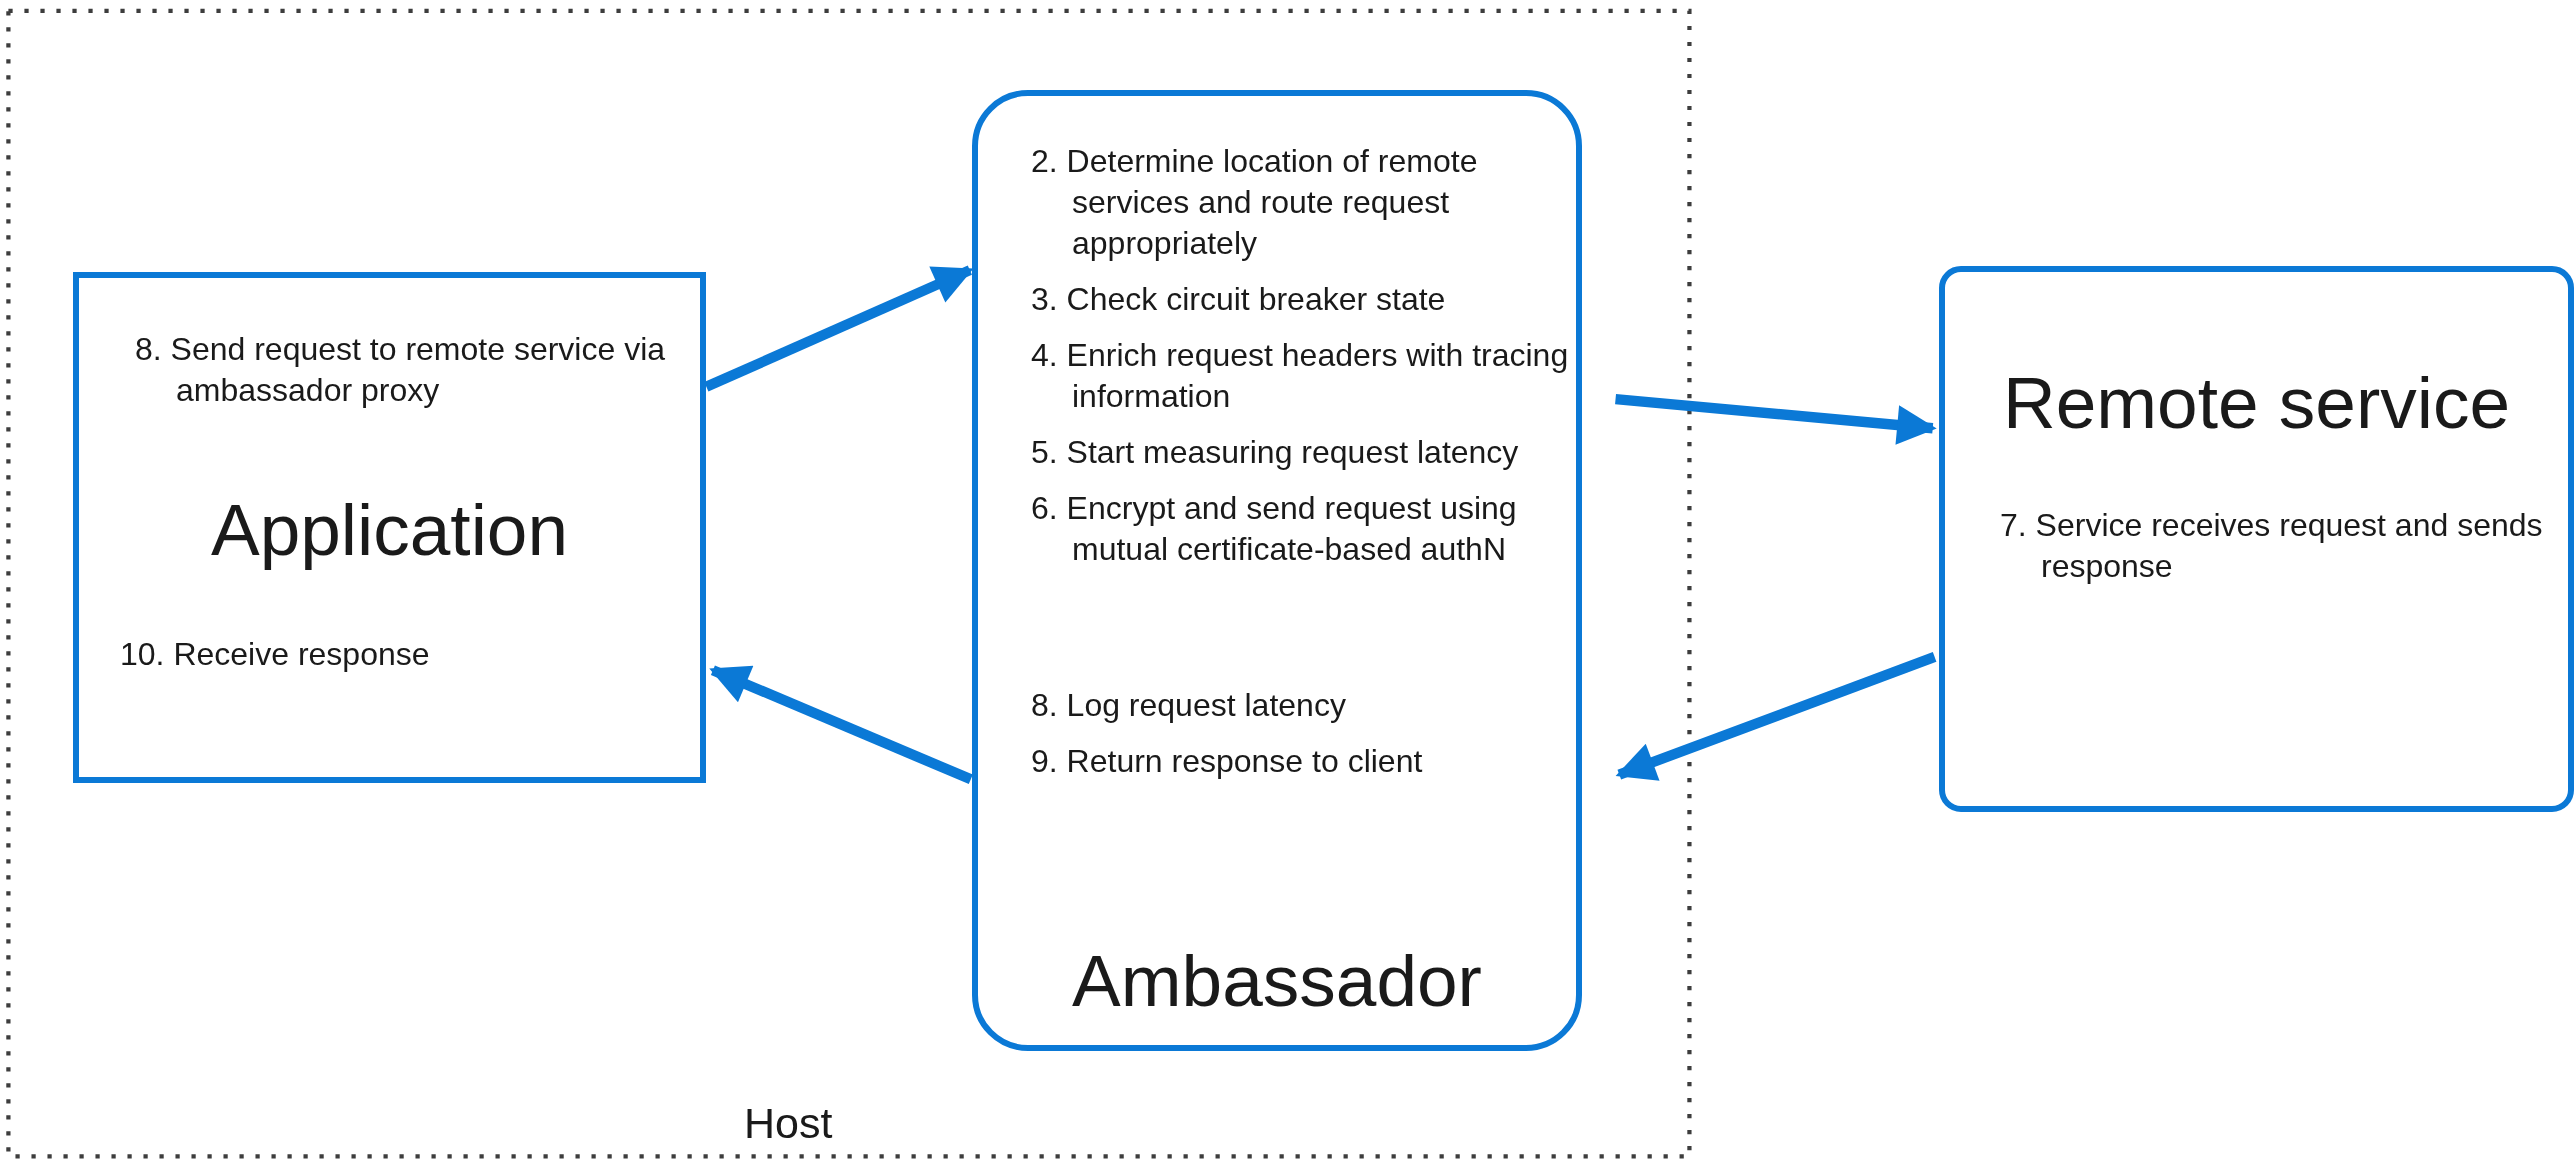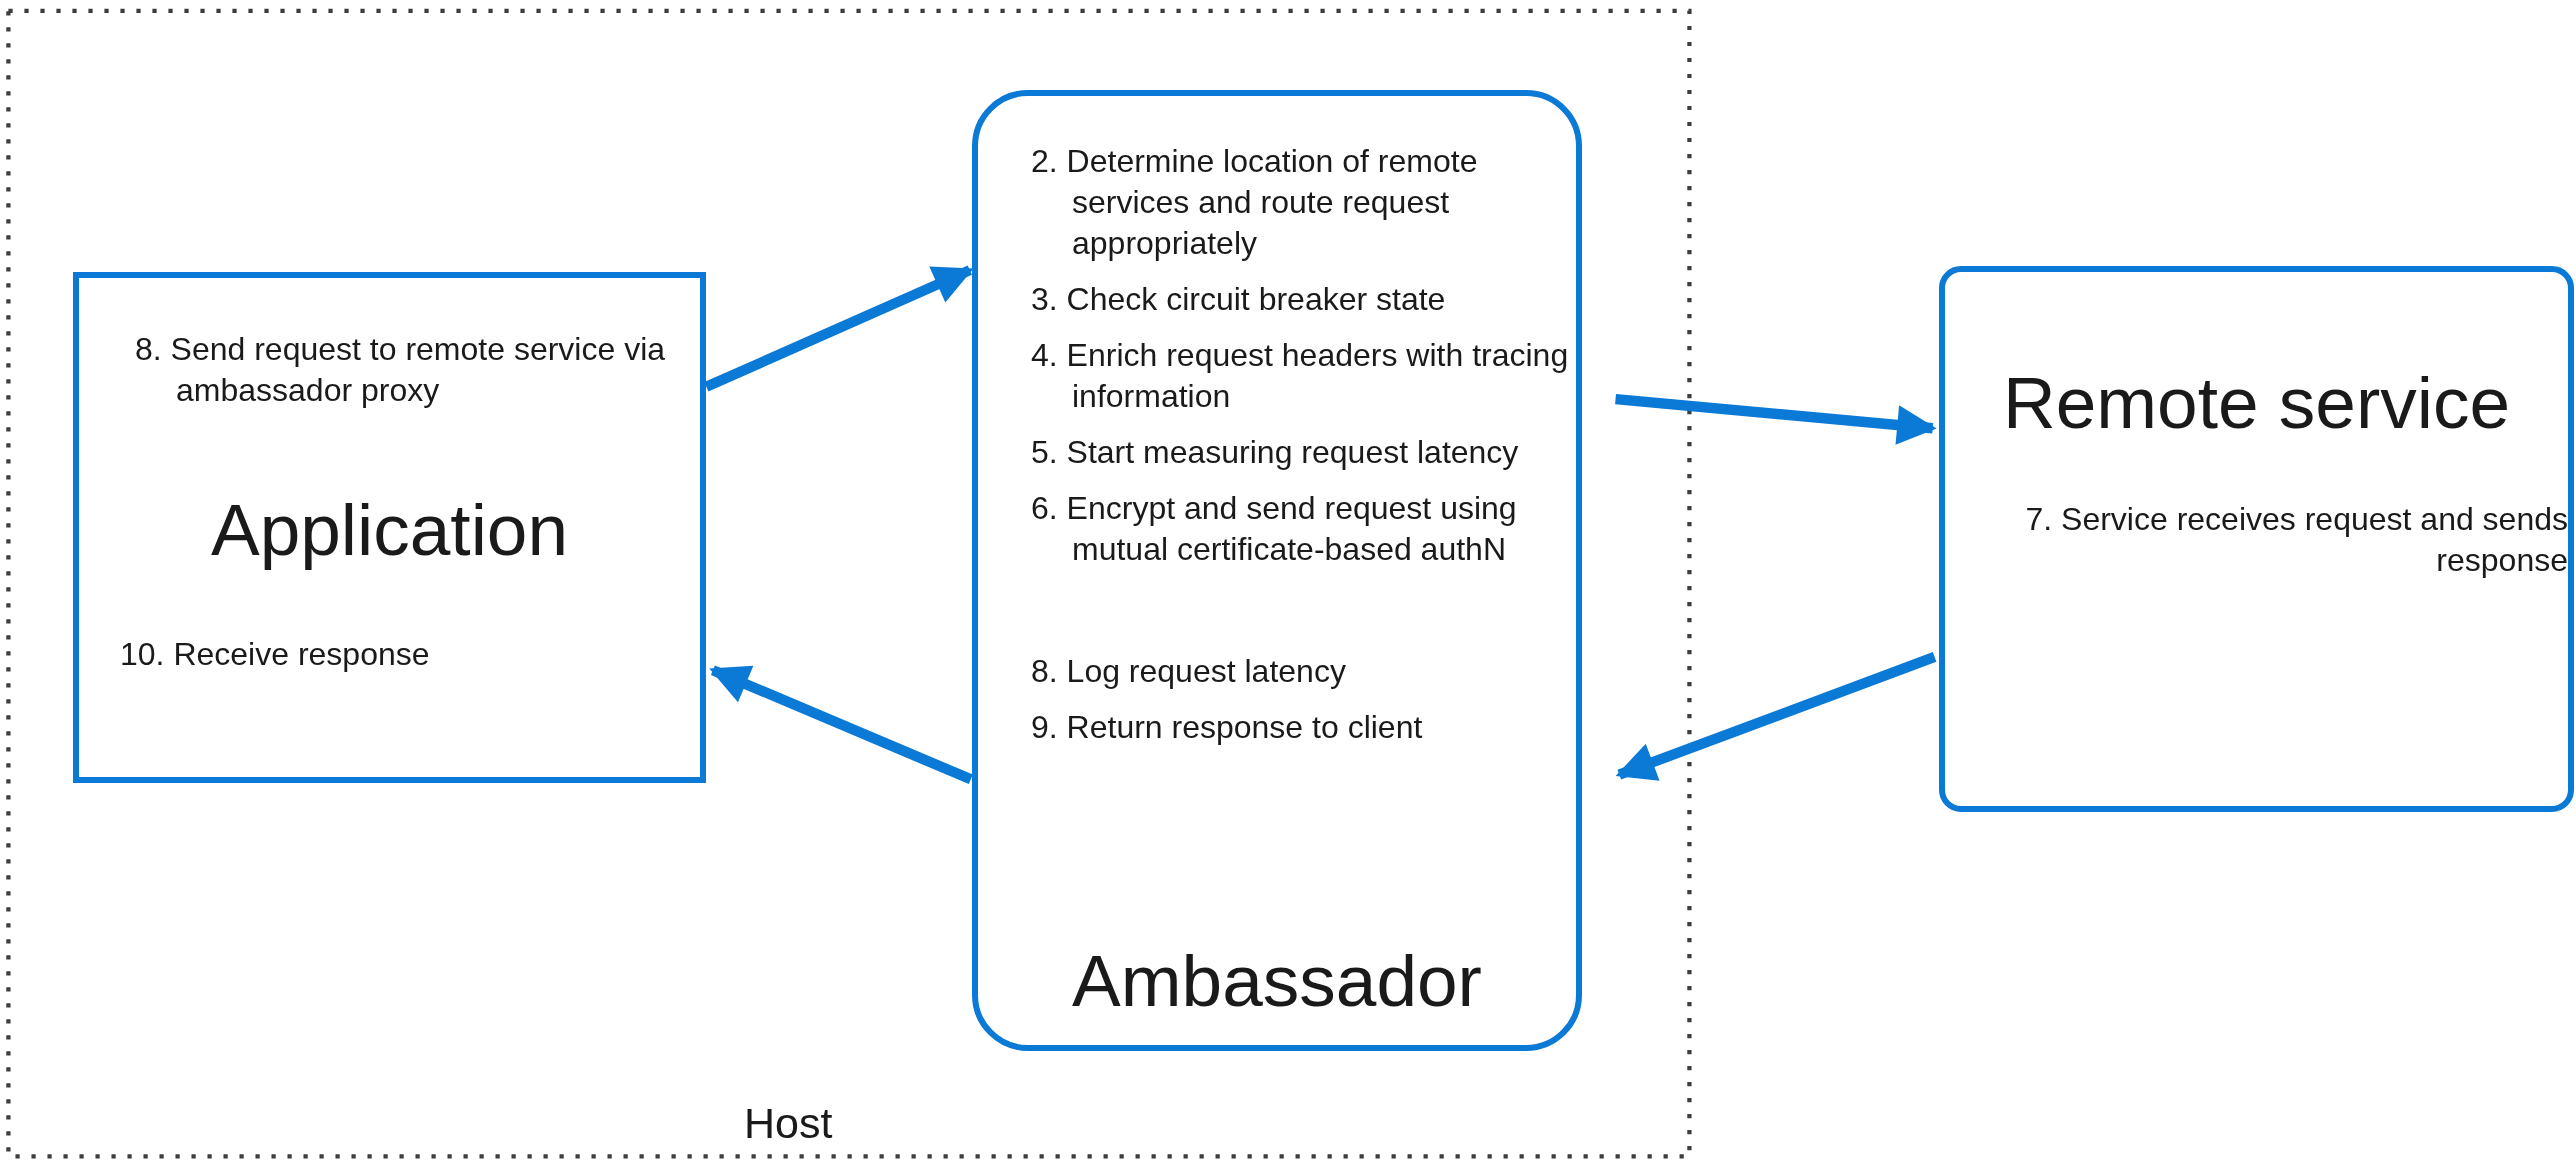--- a/index.html
+++ b/index.html
@@ -49,23 +49,23 @@
     text-indent: -41px;
     color: #1a1a1a;
   }
   .abs { position: absolute; }
 
   #app-item-1  { left: 56px; top: 51px;  width: 527px; }
   #app-item-10 { left: 41px; top: 356px; width: 565px; }
 
   #amb-items { position: absolute; left: 53px; top: 45px; width: 565px; }
   #amb-items .item { margin-bottom: 15px; }
-  #amb-item-8 { margin-top: 81px; }
+  #amb-item-8 { margin-top: 115px; }
 
-  #remote-item-7 { left: 55px; top: 227px; width: 527px; text-align: right; }
+  #remote-item-7 { left: 55px; top: 233px; width: 527px; }
 
   #host-label {
     position: absolute;
     left: 744px; top: 1102px; width: 169px;
     font-size: 43px;
     line-height: 43px;
     color: #1a1a1a;
   }
 </style>
 </head>

